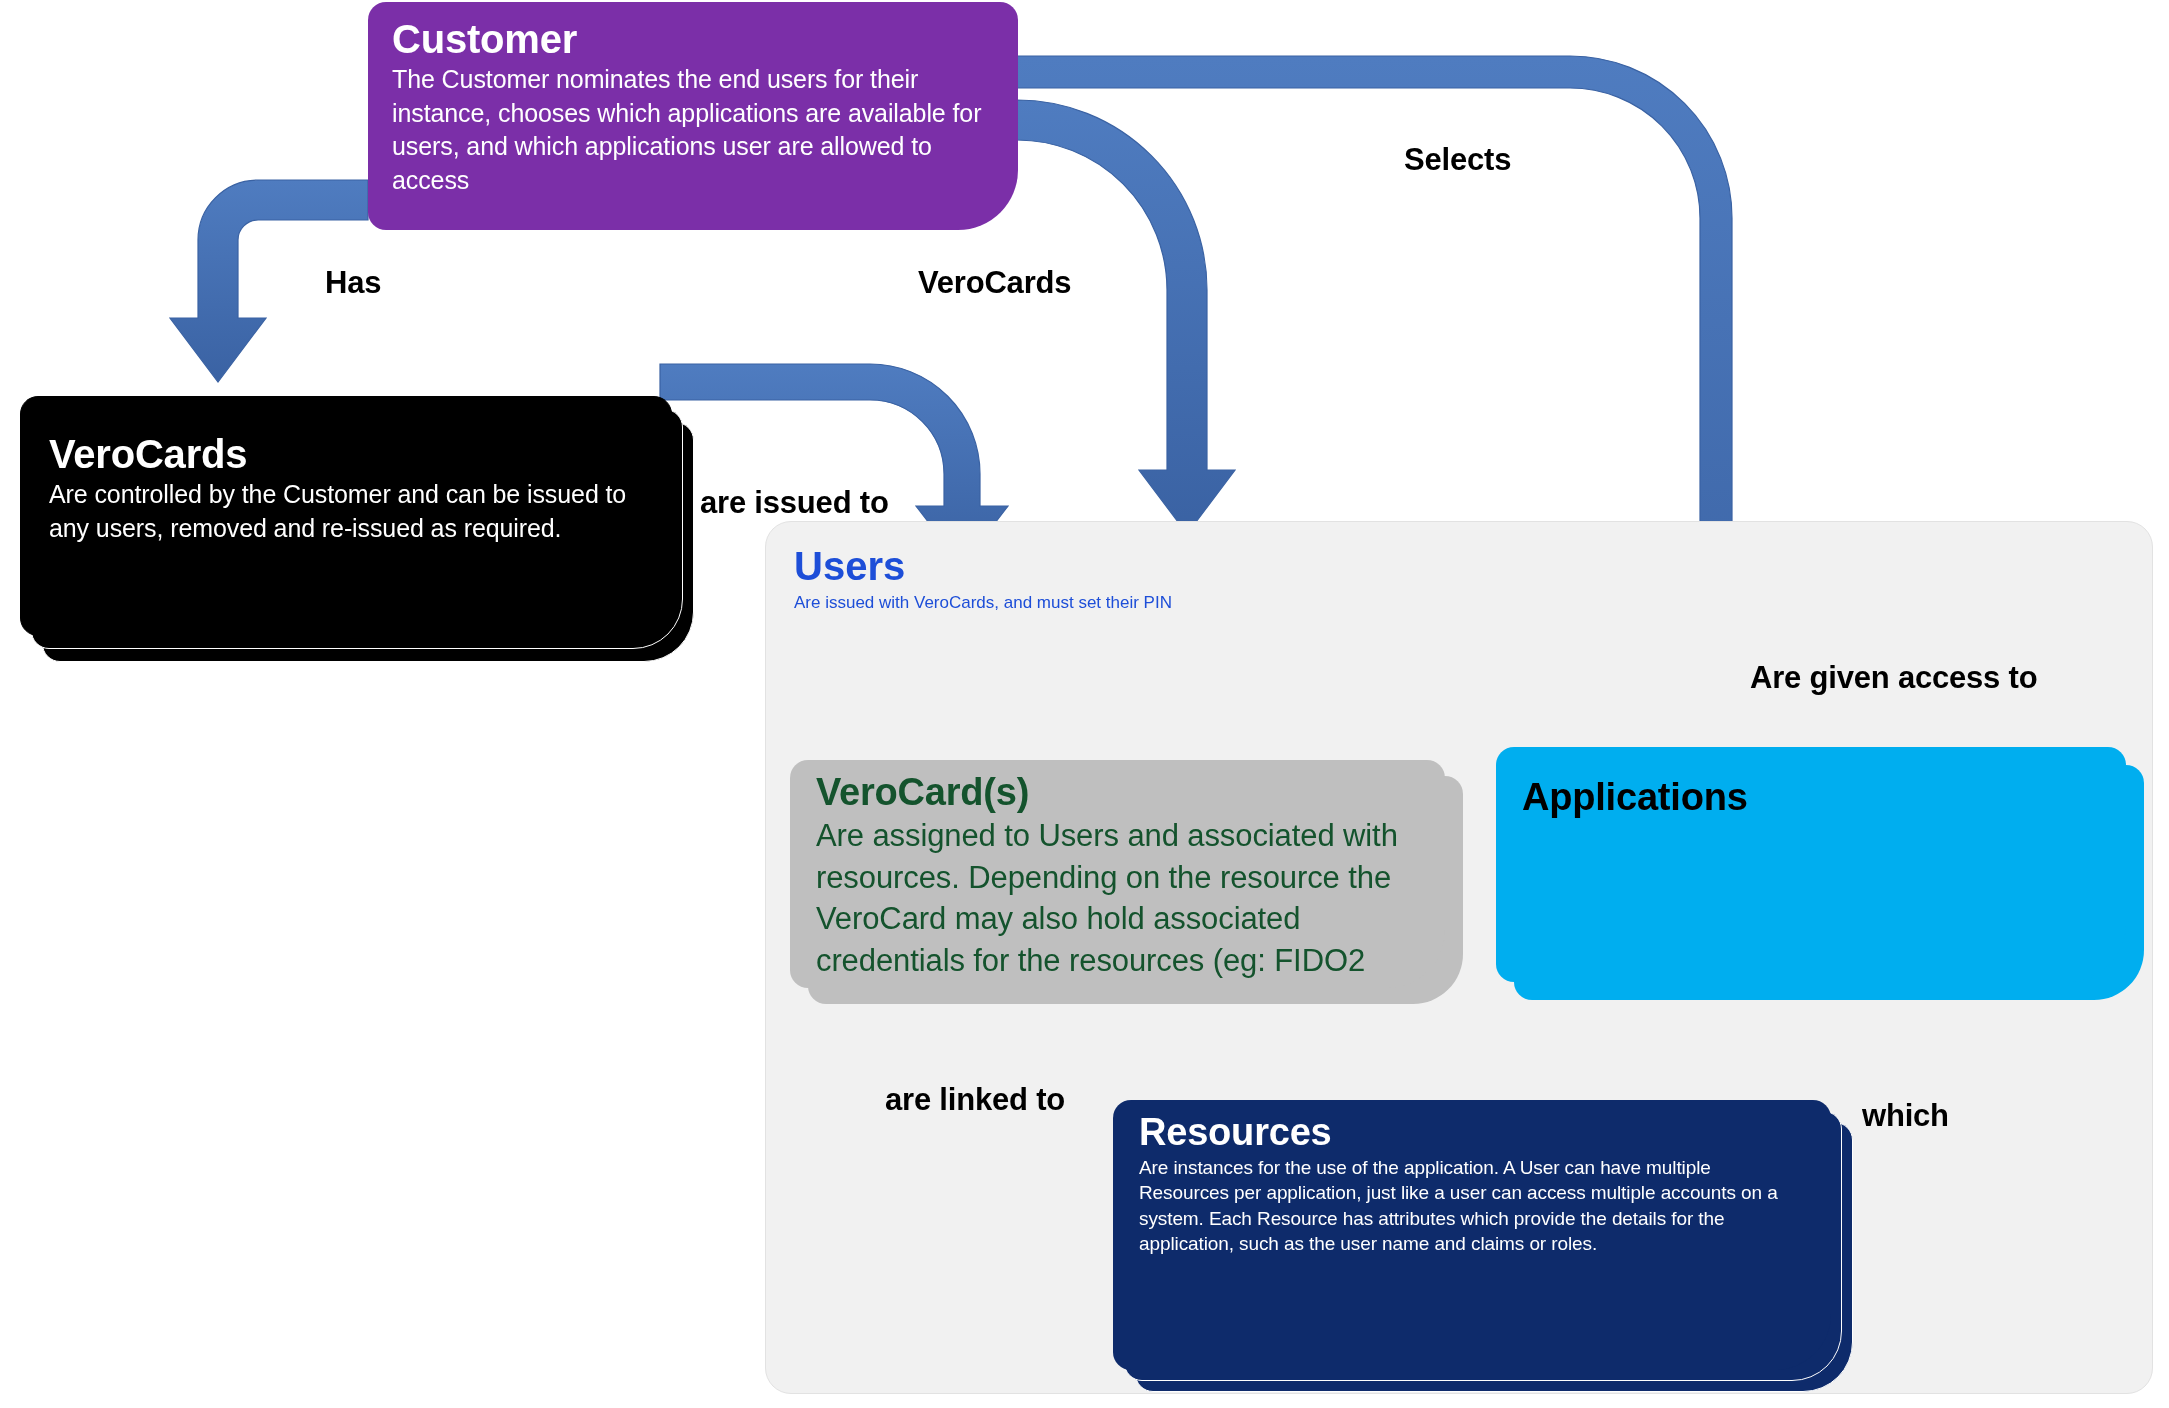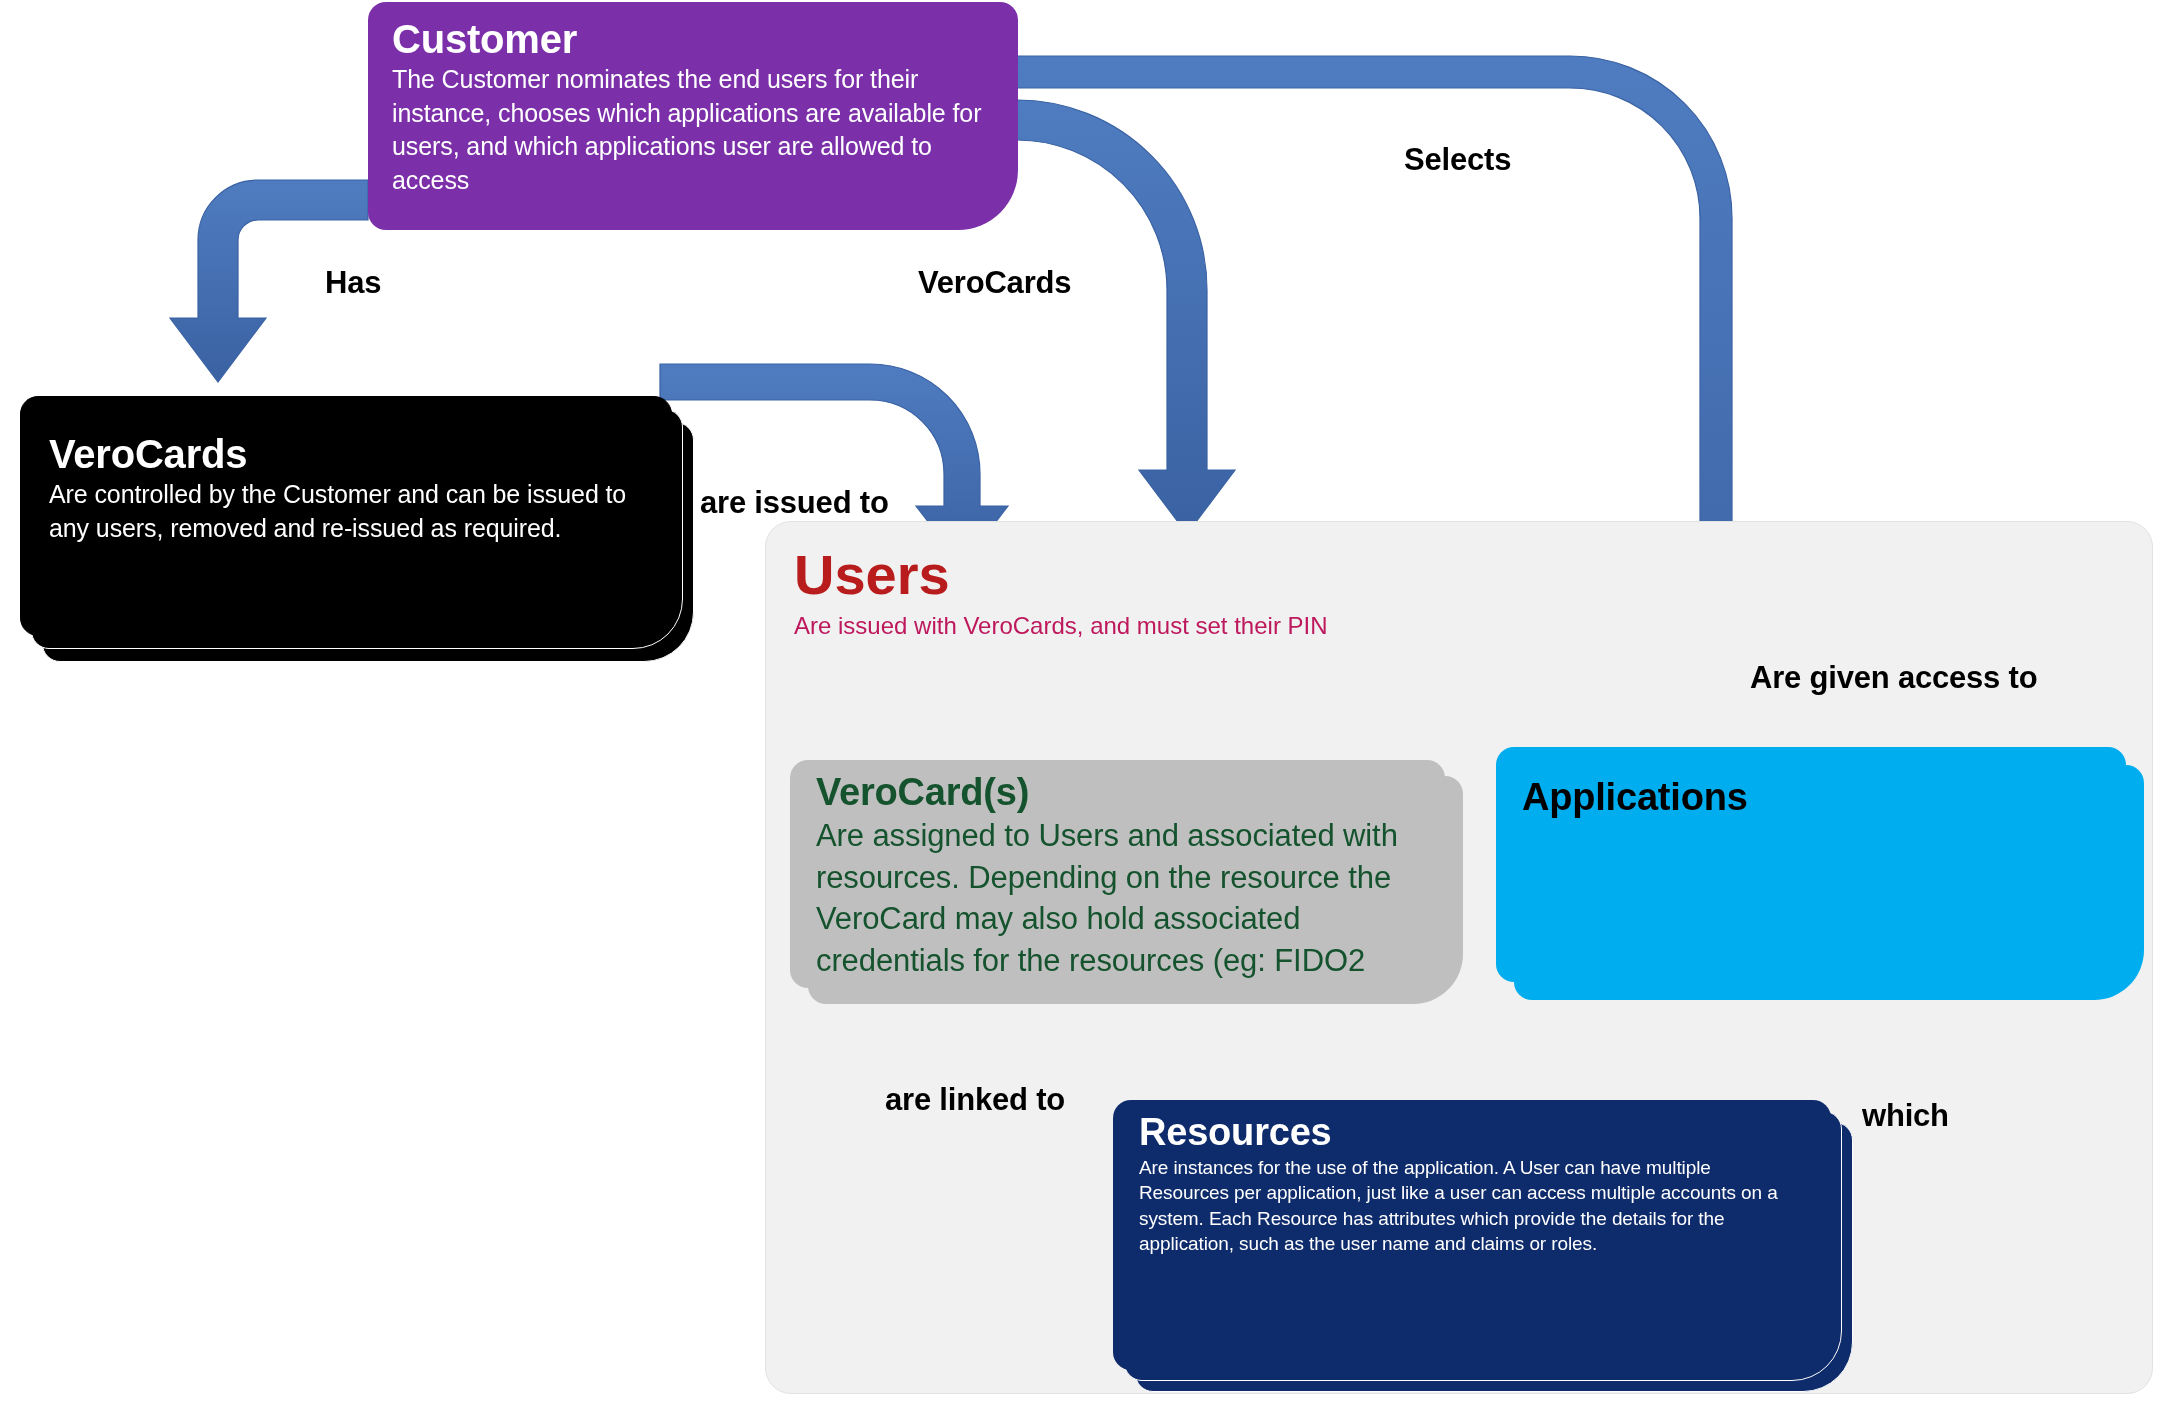--- a/index.html
+++ b/index.html
@@ -72,24 +72,24 @@
   #users-panel{
     position:absolute; left:765px; top:521px;
     width:1388px; height:873px;
     background:#F1F1F1;
     border:1px solid #E2E2E2;
     border-radius:26px 26px 26px 26px;
     box-sizing:border-box;
   }
   #users-panel .uhead{ padding:22px 0 0 28px; }
   #users-panel h2{
-    margin:0; font-size:56px; font-weight:bold; color:#b91c1c; line-height:1.1;
+    margin:0; font-size:40px; font-weight:bold; color:#1d4ed8; line-height:1.1;
   }
   #users-panel p{
-    margin:4px 0 0 0; font-size:24px; color:#be185d; line-height:1.3;
+    margin:4px 0 0 0; font-size:17px; color:#1d4ed8; line-height:1.3;
   }
 
   
   #verocard-s{ left:790px; top:760px; width:655px; height:228px; }
   #verocard-s .s1{ background:#BFBFBF; transform:translate(18px,16px); }
   #verocard-s .face{ background:#BFBFBF; border-radius:18px 18px 58px 18px; }
   #verocard-s h2, #verocard-s p{ color:#14532d; }
   #verocard-s h2{ font-size:38px; }
   #verocard-s p{ font-size:31px; }
   #verocard-s .inner{ padding:12px 26px 10px 26px; }

